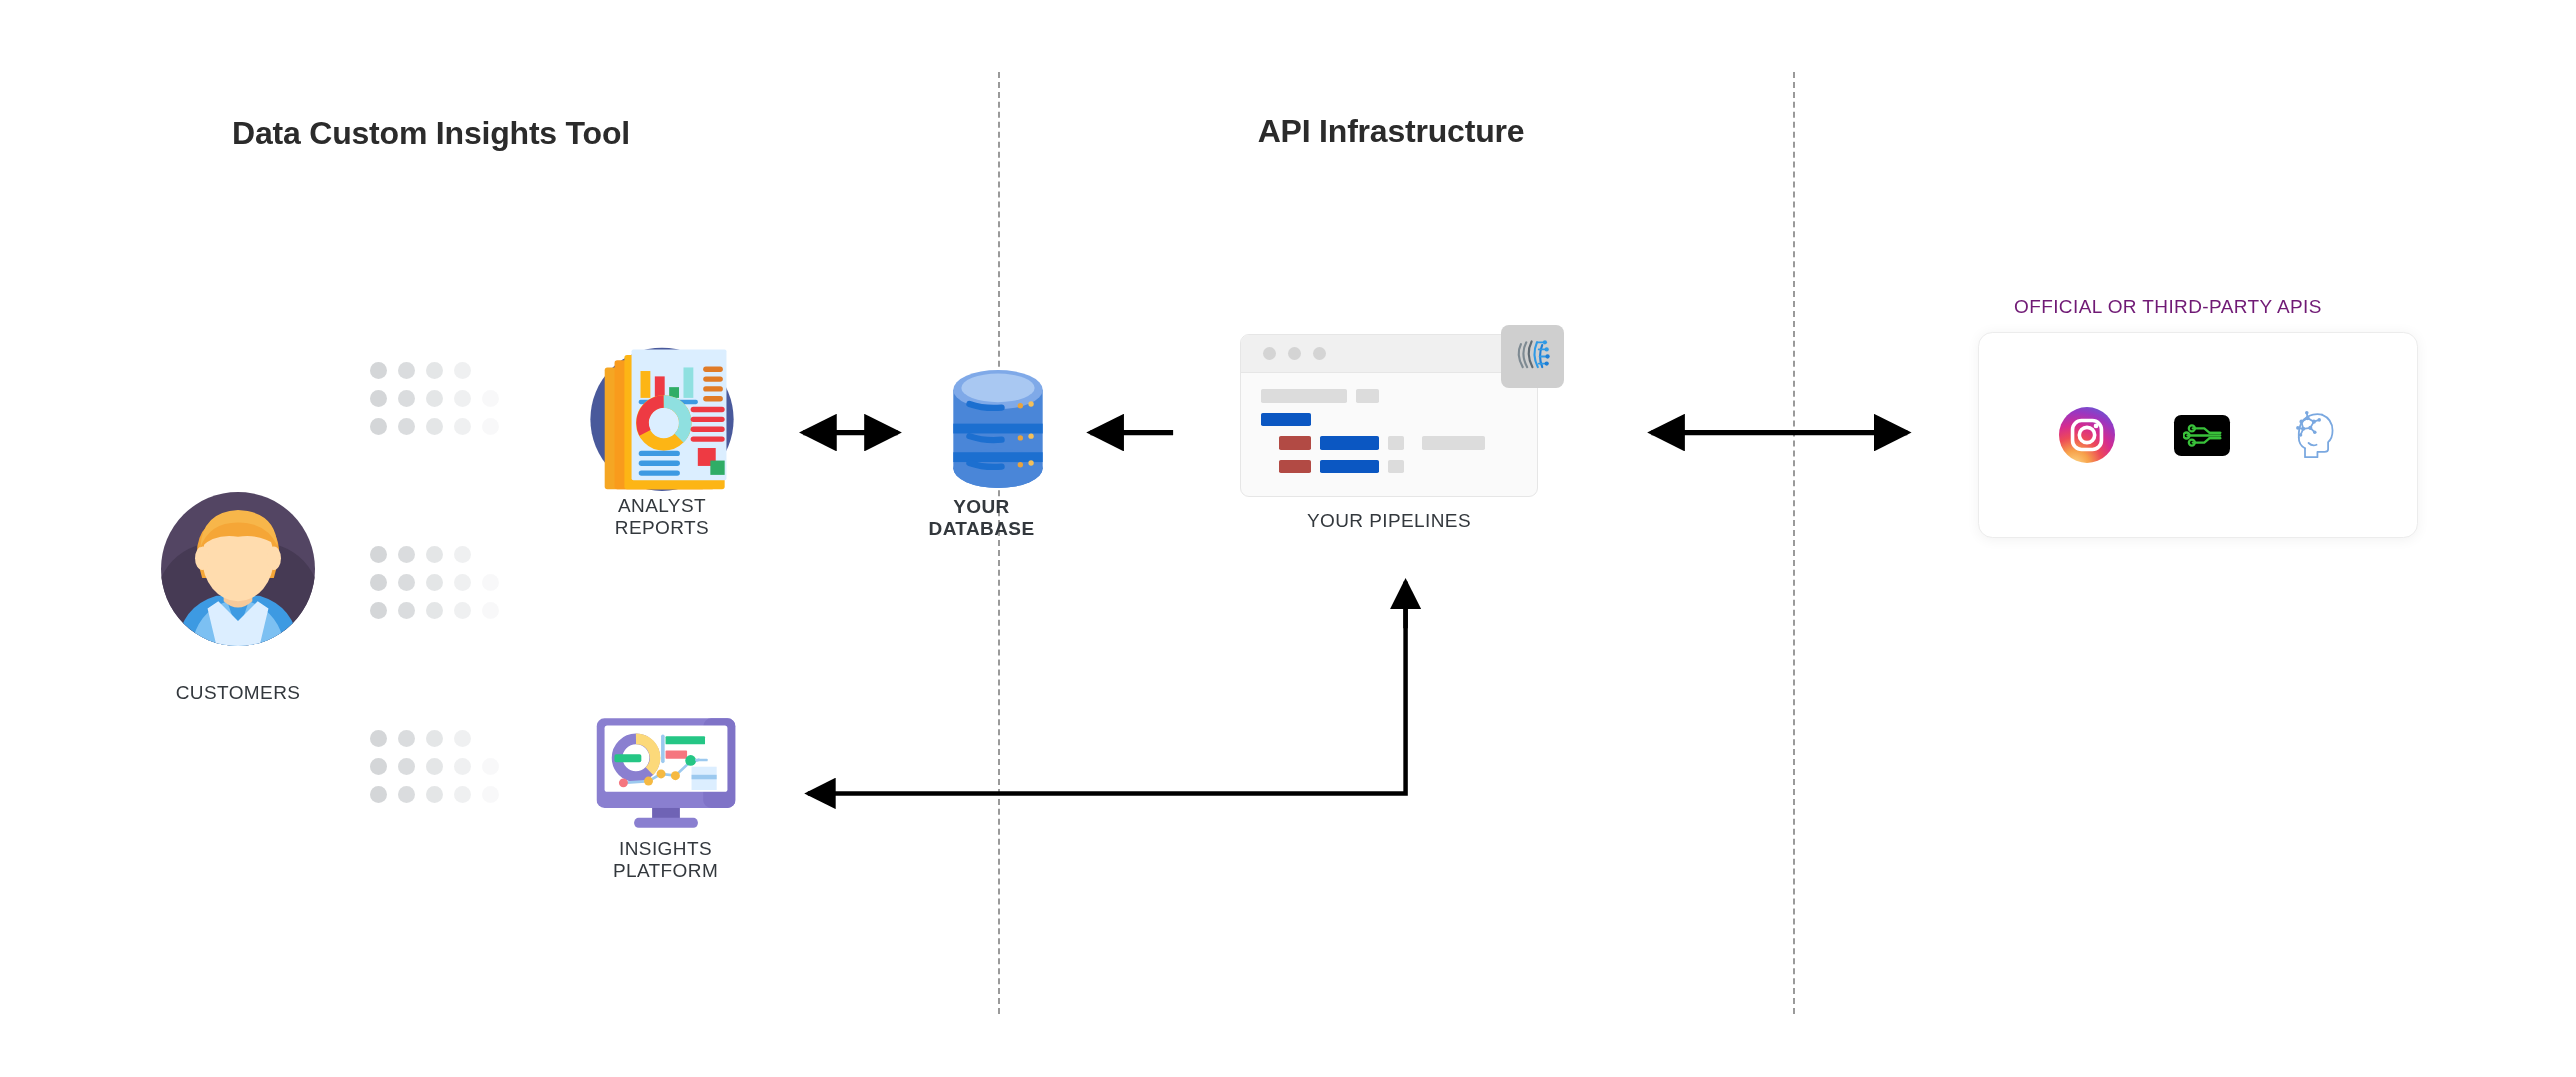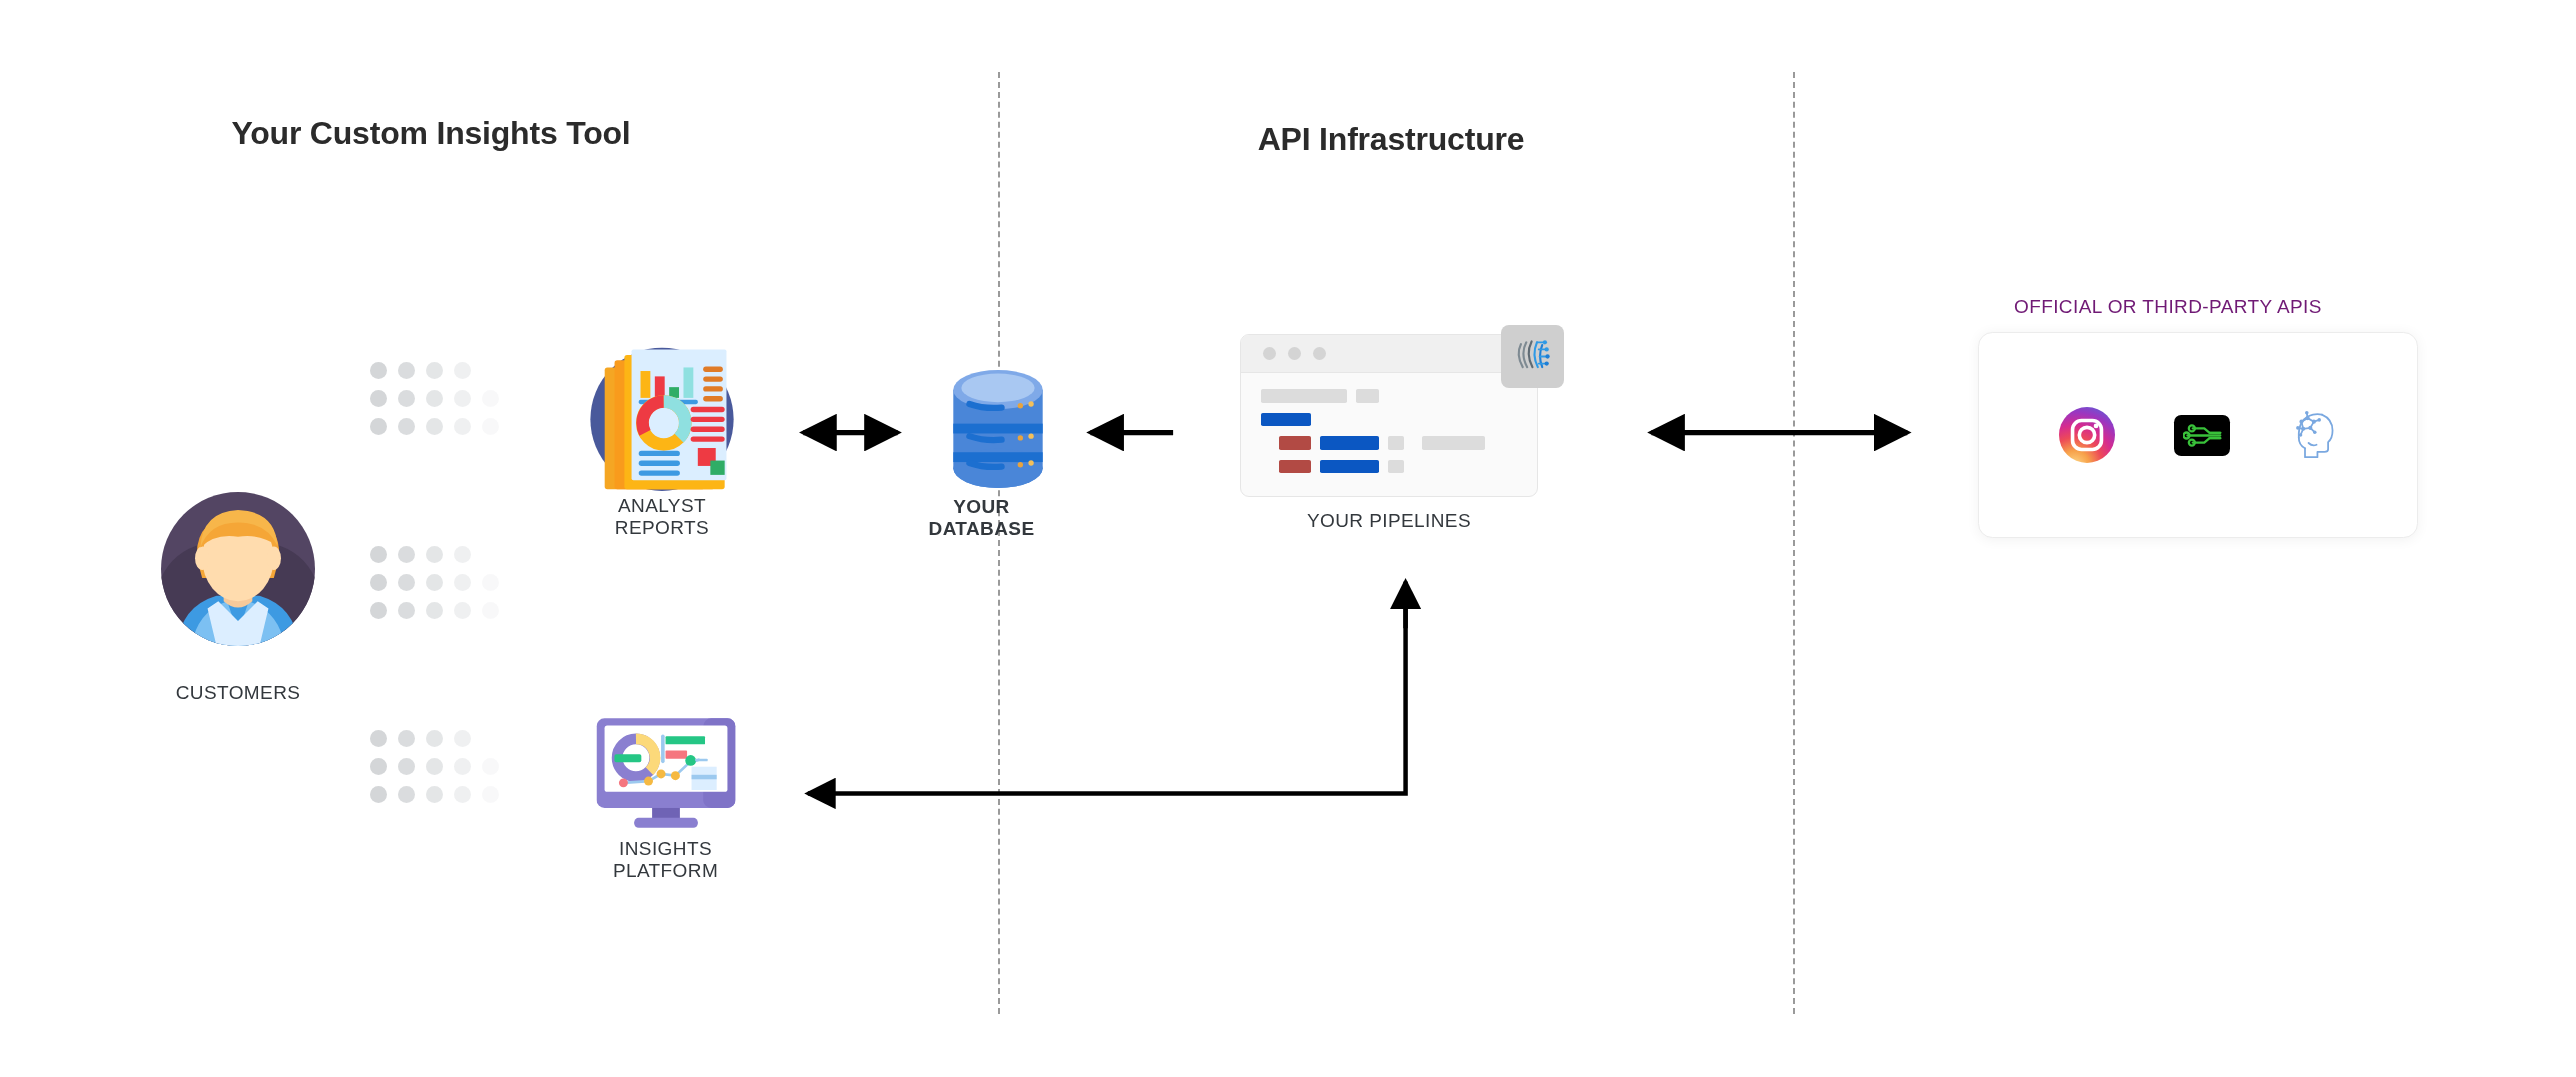--- a/index.html
+++ b/index.html
@@ -108,22 +108,22 @@
   }
 
   
   #arrows { position: absolute; inset: 0; width: 2576px; height: 1077px; pointer-events: none; }
 </style>
 </head>
 <body>
 
 <div id="stage">
 
-  <div class="col-title" style="left:431px; top:115px;">Your Custom Insights Tool</div>
-  <div class="col-title" style="left:1391px; top:121px;">API Infrastructure</div>
+  <div class="col-title" style="left:431px; top:115px;">Data Custom Insights Tool</div>
+  <div class="col-title" style="left:1391px; top:113px;">API Infrastructure</div>
 
   <div class="divider" style="left:998px;"></div>
   <div class="divider" style="left:1793px;"></div>
 
   <div class="dotgrid" id="dg1" style="left:370px; top:362px;">
       <i class="c0"></i>
       <i class="c1"></i>
       <i class="c2"></i>
       <i class="c3"></i>
       <i class="c4 hide"></i>

